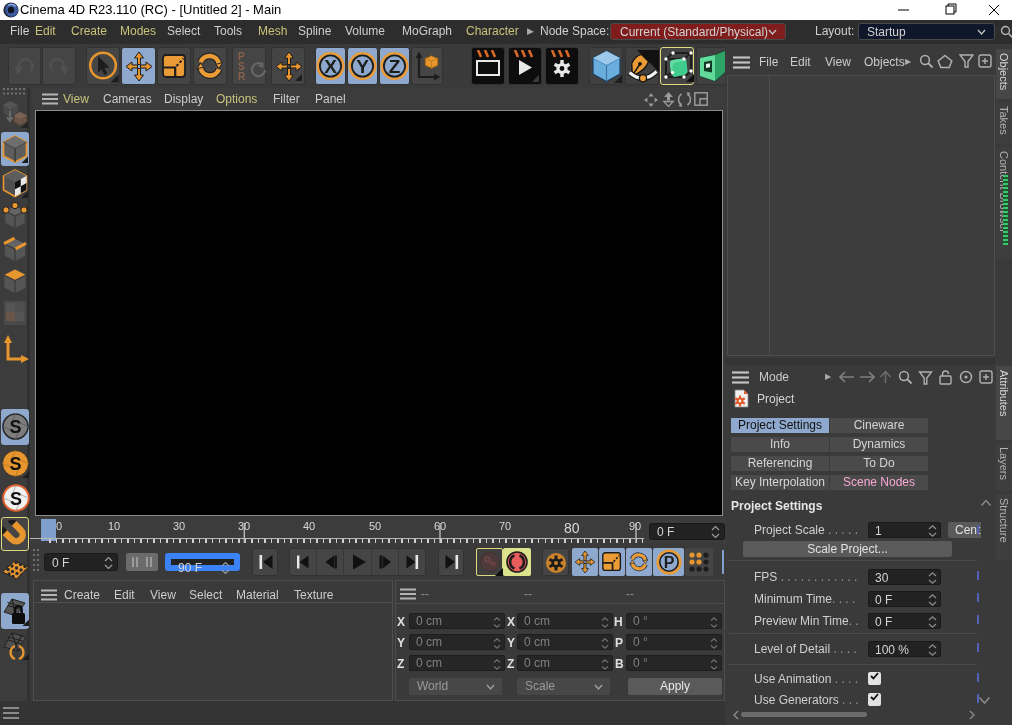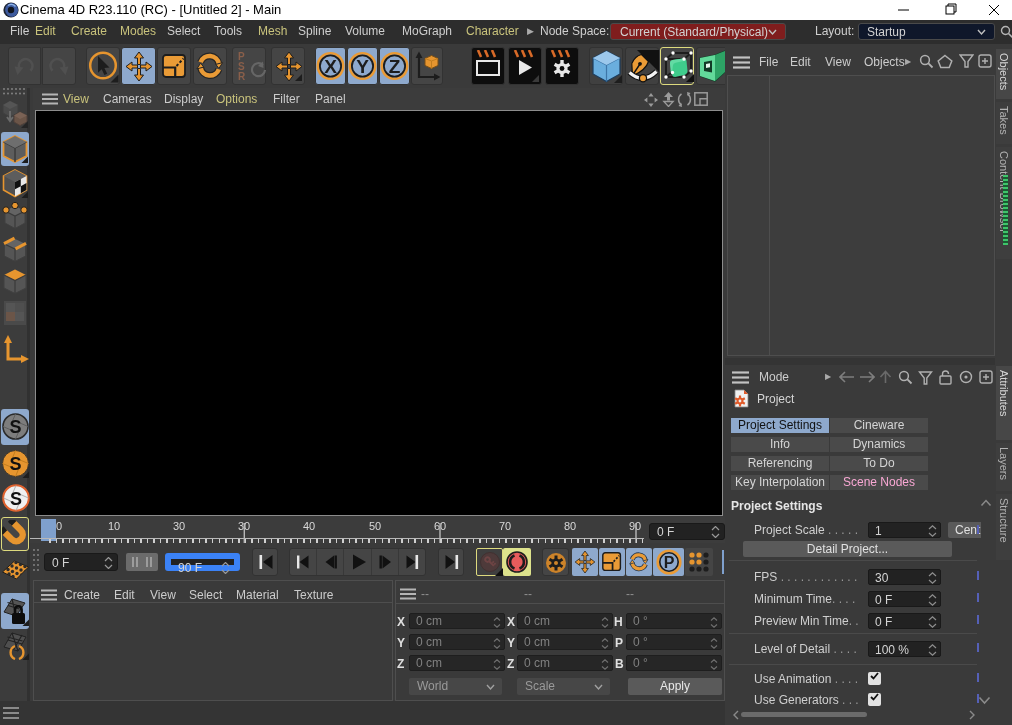--- a/index.html
+++ b/index.html
@@ -506,21 +506,21 @@
   <div id="ruler">
     <div class="abs" style="left:11px;top:2px;width:15px;height:22px;background:#7fa0cd"></div>
     <span class="abs" style="left:26px;top:3px;color:#d8d8d8;font-size:11px">0</span>
     <span class="abs" style="left:78px;top:3px;color:#d8d8d8;font-size:11px">10</span>
     <span class="abs" style="left:143px;top:3px;color:#d8d8d8;font-size:11px">30</span>
     <span class="abs" style="left:208px;top:3px;color:#d8d8d8;font-size:11px">30</span>
     <span class="abs" style="left:273px;top:3px;color:#d8d8d8;font-size:11px">40</span>
     <span class="abs" style="left:339px;top:3px;color:#d8d8d8;font-size:11px">50</span>
     <span class="abs" style="left:404px;top:3px;color:#d8d8d8;font-size:11px">60</span>
     <span class="abs" style="left:469px;top:3px;color:#d8d8d8;font-size:11px">70</span>
-    <span class="abs" style="left:534px;top:3px;color:#d8d8d8;font-size:11px">80</span>
+    <span class="abs" style="left:534px;top:3px;color:#d8d8d8;font-size:14px">80</span>
     <span class="abs" style="left:599px;top:3px;color:#d8d8d8;font-size:11px">90</span>
     <svg class="abs" style="left:0;top:0" width="695" height="26" viewBox="0 0 695 26">
       <line x1="0" y1="21.5" x2="614" y2="21.5" stroke="#b8b8b8" stroke-width="1"></line>
       <g stroke="#b8b8b8" stroke-width="1.4">
           <line x1="214.3" y1="6" x2="214.3" y2="26"></line>
           <line x1="410" y1="6" x2="410" y2="26"></line>
           <line x1="606" y1="6" x2="606" y2="26"></line>
         </g>
     </svg>
     <div id="ticks"></div>
@@ -930,21 +930,21 @@
       <div class="pfield" style="top:162px">
           <span>1</span>
           <svg class="sp8" width="9" height="12" viewBox="0 0 9 12">
             <path d="M1 4 L4.5 0.8 L8 4" stroke="#8e8e8e" stroke-width="1.2" fill="none"></path>
             <path d="M1 8 L4.5 11.2 L8 8" stroke="#8e8e8e" stroke-width="1.2" fill="none"></path>
           </svg>
         </div>
       <div class="abs" style="left:223px;top:162px;width:33px;height:16px;background:#5a5a5a;border-radius:2px 0 0 2px;color:#e0e0e0">
           <span style="position:absolute;left:7px;top:1px">Cent</span>
         </div>
-      <div class="abs" style="left:18px;top:181px;width:209px;height:16px;background:#5a5a5a;border-radius:2px;text-align:center;color:#e0e0e0"><span style="position:relative;top:1px">Detail Project...</span></div>
+      <div class="abs" style="left:18px;top:181px;width:209px;height:16px;background:#5a5a5a;border-radius:2px;text-align:center;color:#e0e0e0"><span style="position:relative;top:1px">Scale Project...</span></div>
       <div class="psep" style="top:200px"></div>
       <span class="plabel" style="top:210px">FPS<span class="ld">&nbsp;. . . . . . . . . . . .</span></span>
       <div class="pfield" style="top:209px">
           <span>30</span>
           <svg class="sp8" width="9" height="12" viewBox="0 0 9 12">
             <path d="M1 4 L4.5 0.8 L8 4" stroke="#8e8e8e" stroke-width="1.2" fill="none"></path>
             <path d="M1 8 L4.5 11.2 L8 8" stroke="#8e8e8e" stroke-width="1.2" fill="none"></path>
           </svg>
         </div>
       <span class="plabel" style="top:232px">Minimum Time<span class="ld">. . . .</span></span>

